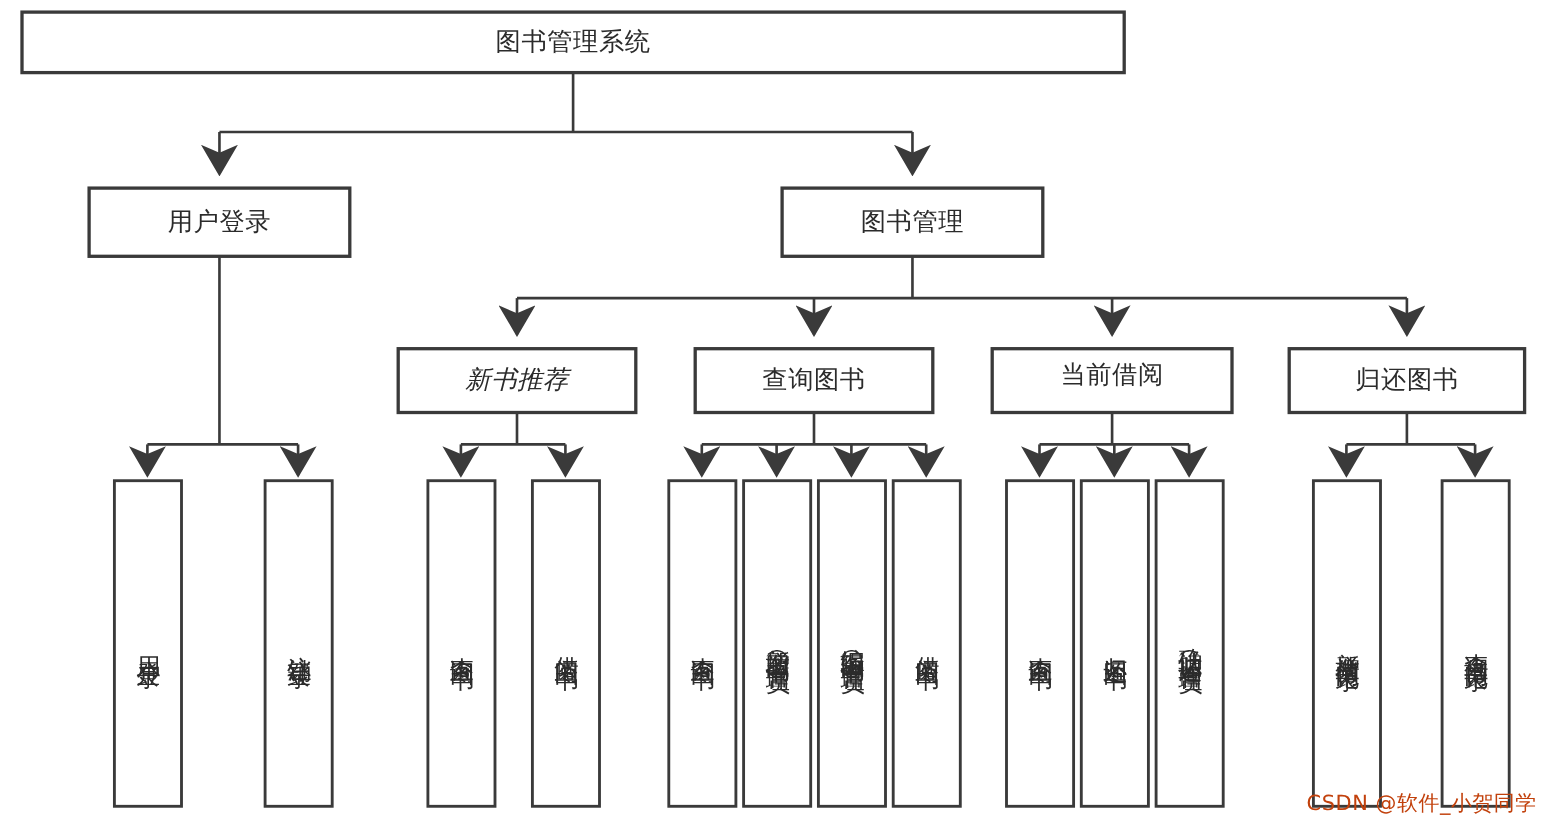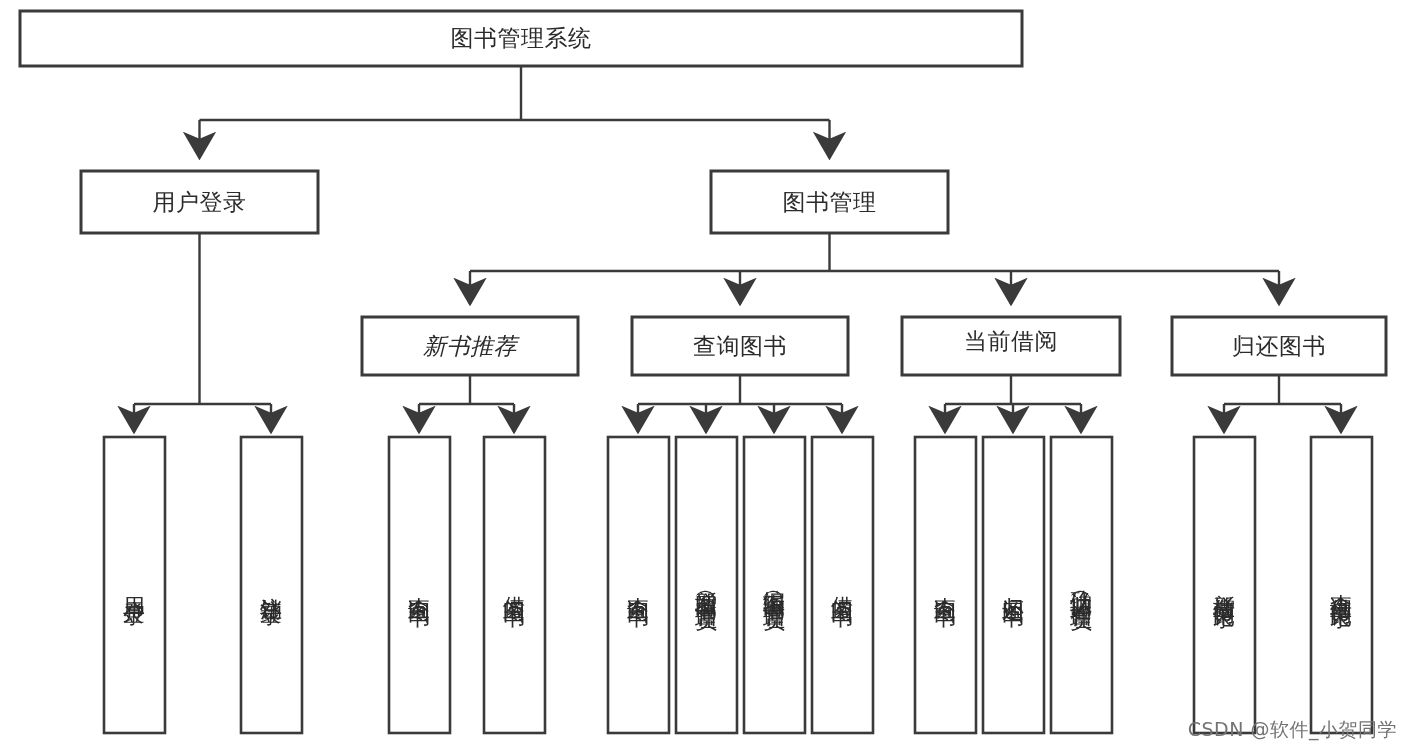--- a/index.html
+++ b/index.html
@@ -66,21 +66,21 @@
     font-size: 22px;
     letter-spacing: 3px;
     text-align: center;
     white-space: normal;
   }
   .watermark {
     position: absolute;
     right: 8px;
     bottom: 4px;
     font-size: 19px;
-    color: #737373;
+    color: #c2410c;
     font-family: "DejaVu Sans", "Liberation Sans", sans-serif;
     letter-spacing: 0.5px;
     white-space: nowrap;
   }
 </style>
 </head>
 <body>
 
 <div id="diagram-root">
 
@@ -170,21 +170,21 @@
     <rect class="node-box-thin" x="1311" y="437" width="61" height="296"></rect>
   </svg>
 
   <div class="node-label label-h" style="left:20px; top:11px; width:1002px; height:55px;">图书管理系统</div>
 
   <div class="node-label label-h" style="left:81px; top:171px; width:237px; height:62px;">用户登录</div>
   <div class="node-label label-h" style="left:711px; top:171px; width:237px; height:62px;border-radius:17px;">图书管理</div>
 
   <div class="node-label label-h" style="left:362px; top:317px; width:216px; height:58px;font-style:italic;">新书推荐</div>
   <div class="node-label label-h" style="left:632px; top:317px; width:216px; height:58px;">查询图书</div>
-  <div class="node-label label-h" style="left:902px; top:317px; width:218px; height:49px;">当前借阅</div>
+  <div class="node-label label-h" style="left:902px; top:317px; width:218px; height:49px;font-family:Liberation Serif, serif;">当前借阅</div>
   <div class="node-label label-h" style="left:1172px; top:317px; width:214px; height:58px;">归还图书</div>
 
   <div class="node-label label-v" style="left:104px; top:437px; width:61px; height:296px;">用户登录</div>
   <div class="node-label label-v" style="left:241px; top:437px; width:61px; height:296px;">注销登录</div>
   <div class="node-label label-v" style="left:389px; top:437px; width:61px; height:296px;">查询图书</div>
   <div class="node-label label-v" style="left:484px; top:437px; width:61px; height:296px;">借阅图书</div>
   <div class="node-label label-v" style="left:608px; top:437px; width:61px; height:296px;">查询图书</div>
   <div class="node-label label-v" style="left:676px; top:437px; width:61px; height:296px;">新增图书（管理员）</div>
   <div class="node-label label-v" style="left:744px; top:437px; width:61px; height:296px;">编辑图书（管理员）</div>
   <div class="node-label label-v" style="left:812px; top:437px; width:61px; height:296px;">借阅图书</div>

